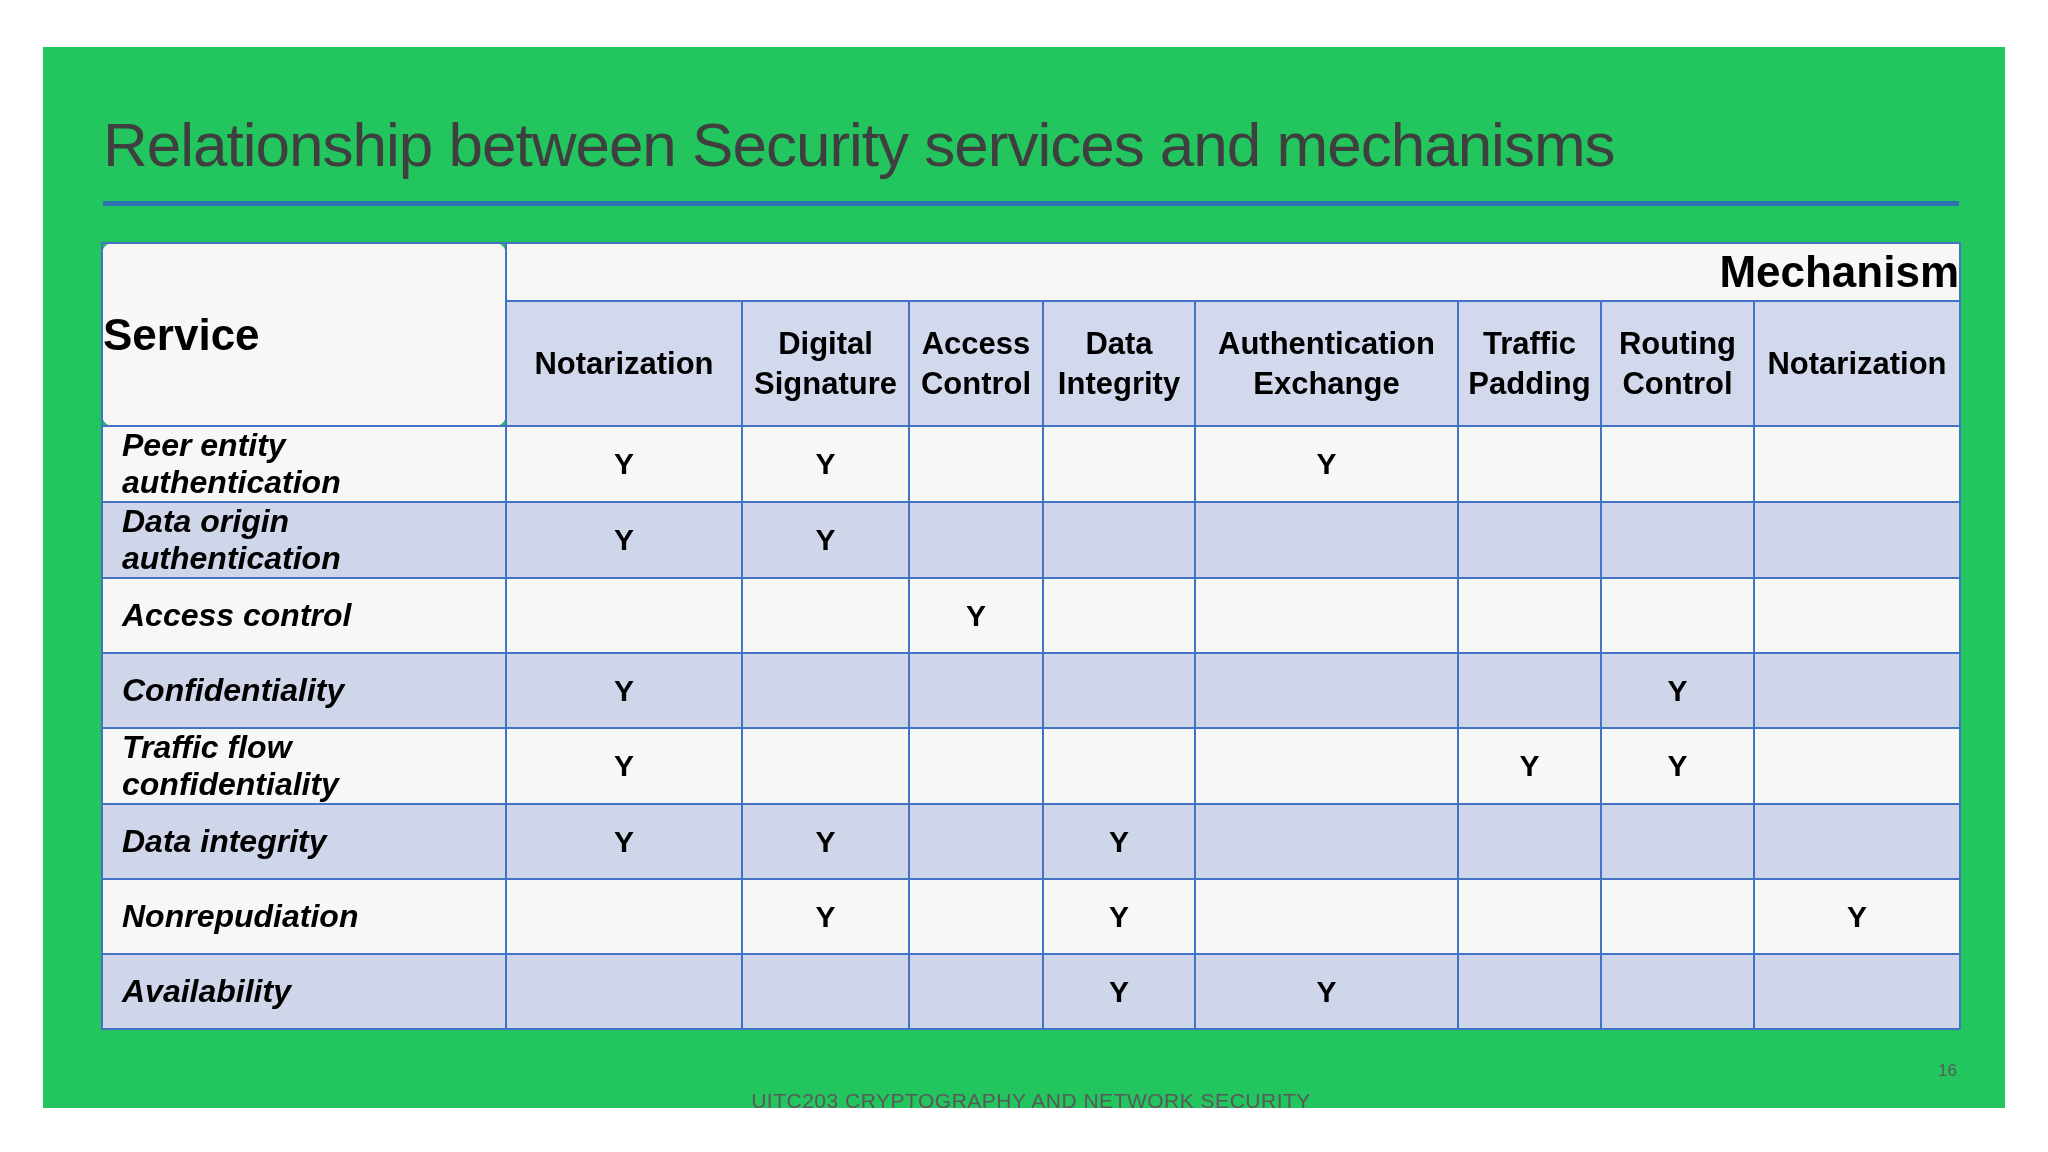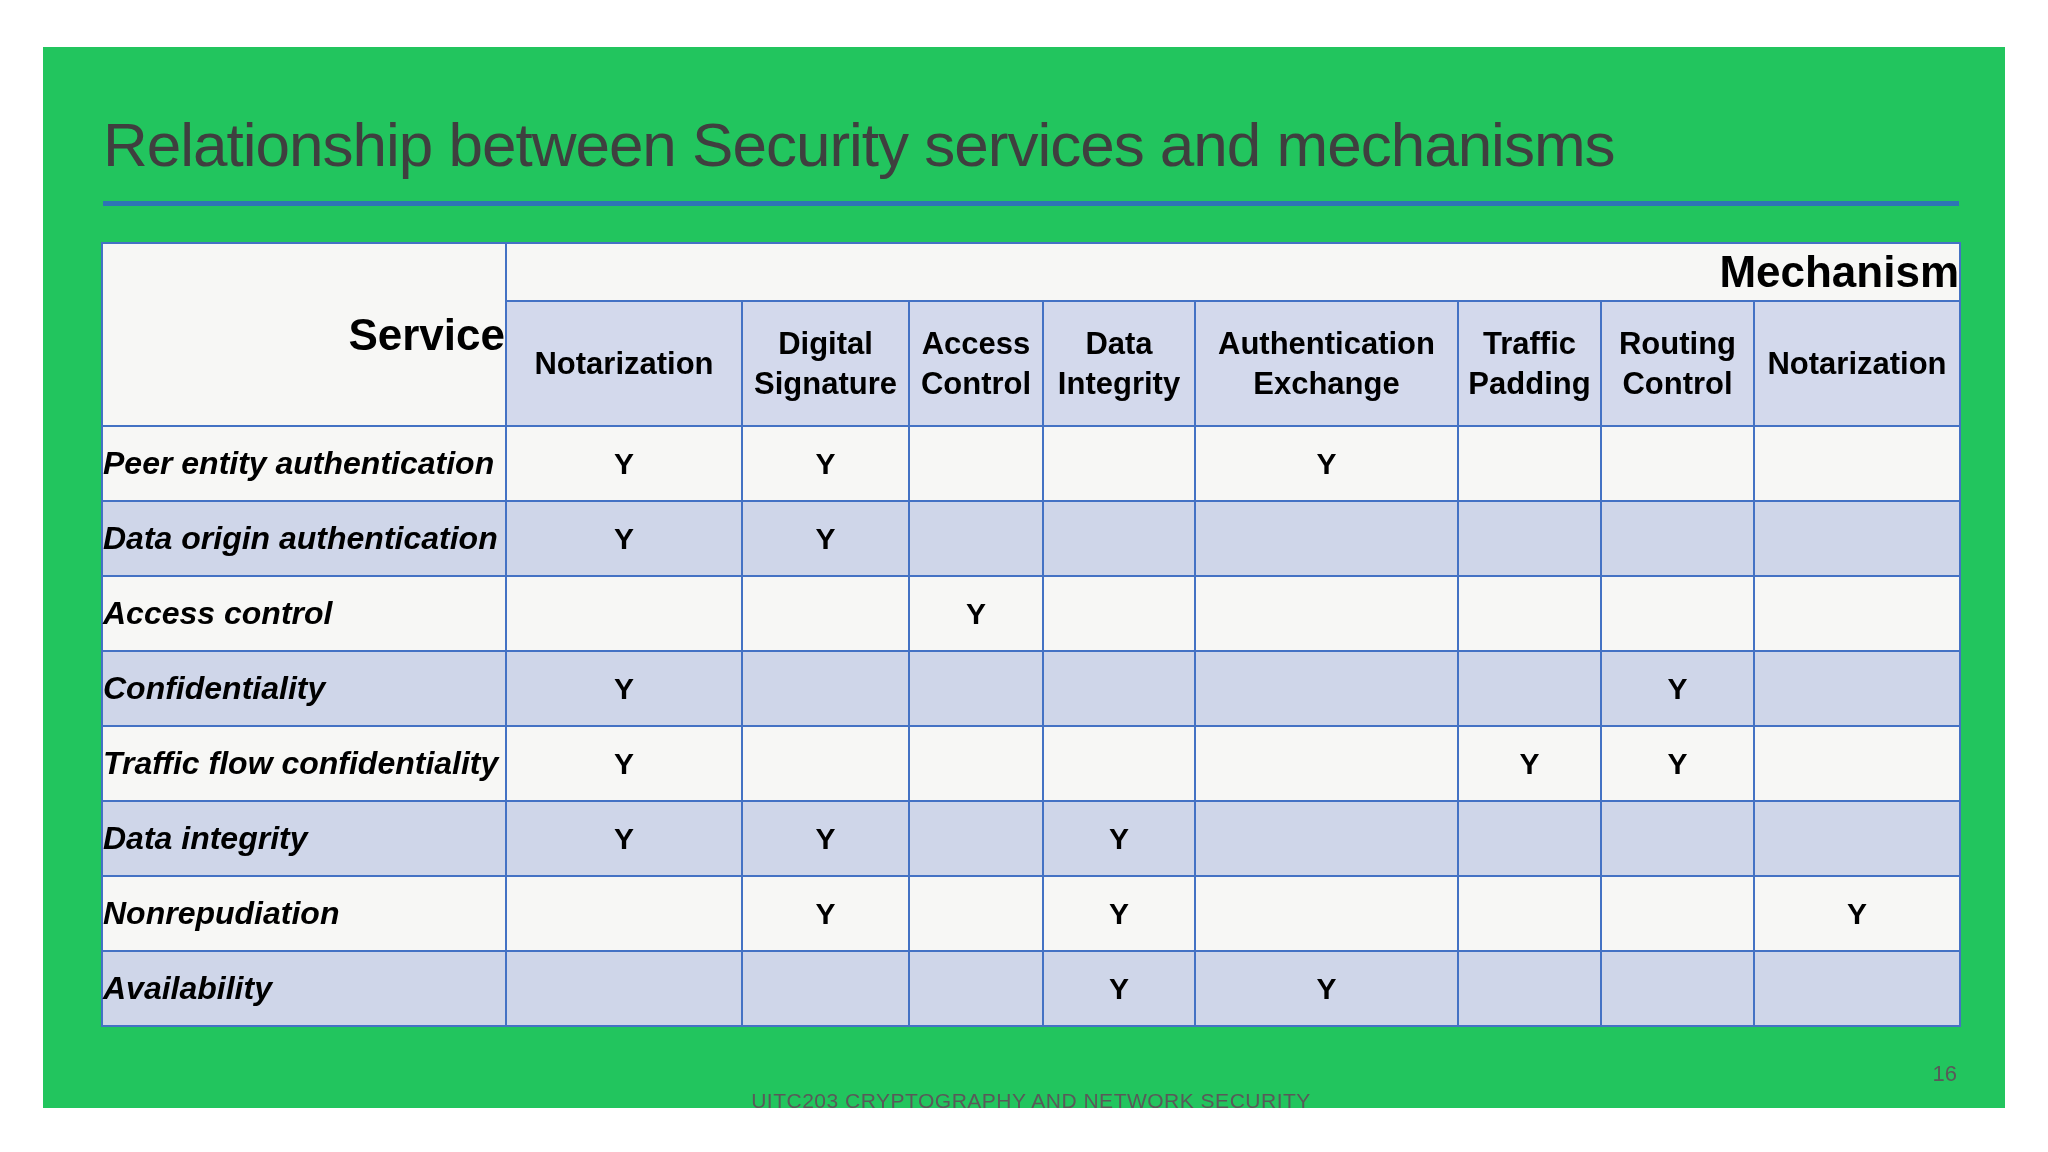--- a/index.html
+++ b/index.html
@@ -47,23 +47,24 @@
   table.matrix th, table.matrix td {
     border: 2px solid #4472c4;
     color: #000000;
   }
 
   
   th.service-head {
     background: #f7f7f5;
     font-size: 44px;
     font-weight: 700;
-    text-align: right;
+    text-align: left;
     vertical-align: middle;
     border-bottom: 4px solid #4472c4;
+    border-radius: 11px;
   }
   th.mechanism-head {
     background: #f7f7f5;
     font-size: 44px;
     font-weight: 700;
     text-align: right;
     vertical-align: middle;
     height: 58px;
   }
   
@@ -79,21 +80,21 @@
     border-bottom: 4px solid #4472c4;
   }
 
   
   td.service-cell {
     font-size: 32px;
     font-weight: 700;
     font-style: italic;
     text-align: left;
     vertical-align: middle;
-    padding-left: 0;
+    padding-left: 19px;
     height: 75px;
   }
   td.mark-cell {
     font-size: 30px;
     font-weight: 700;
     text-align: center;
     vertical-align: middle;
   }
   tbody tr.row-even  td { background: #f7f7f5; }
   tbody tr.row-odd   td { background: #cfd6e9; }
@@ -107,21 +108,21 @@
     display: block;
     text-align: center;
     font-size: 21px;
     color: #595959;
     letter-spacing: 0.5px;
     margin-top: 28px;
   }
   .page-number {
     position: absolute;
     right: 2px; top: 0;
-    font-size: 22px;
+    font-size: 17px;
     color: #595959;
   }
 </style>
 </head>
 <body>
 
 <div class="canvas">
   <div class="slide">
 
     <div class="slide-title">Relationship between Security services and mechanisms</div>

